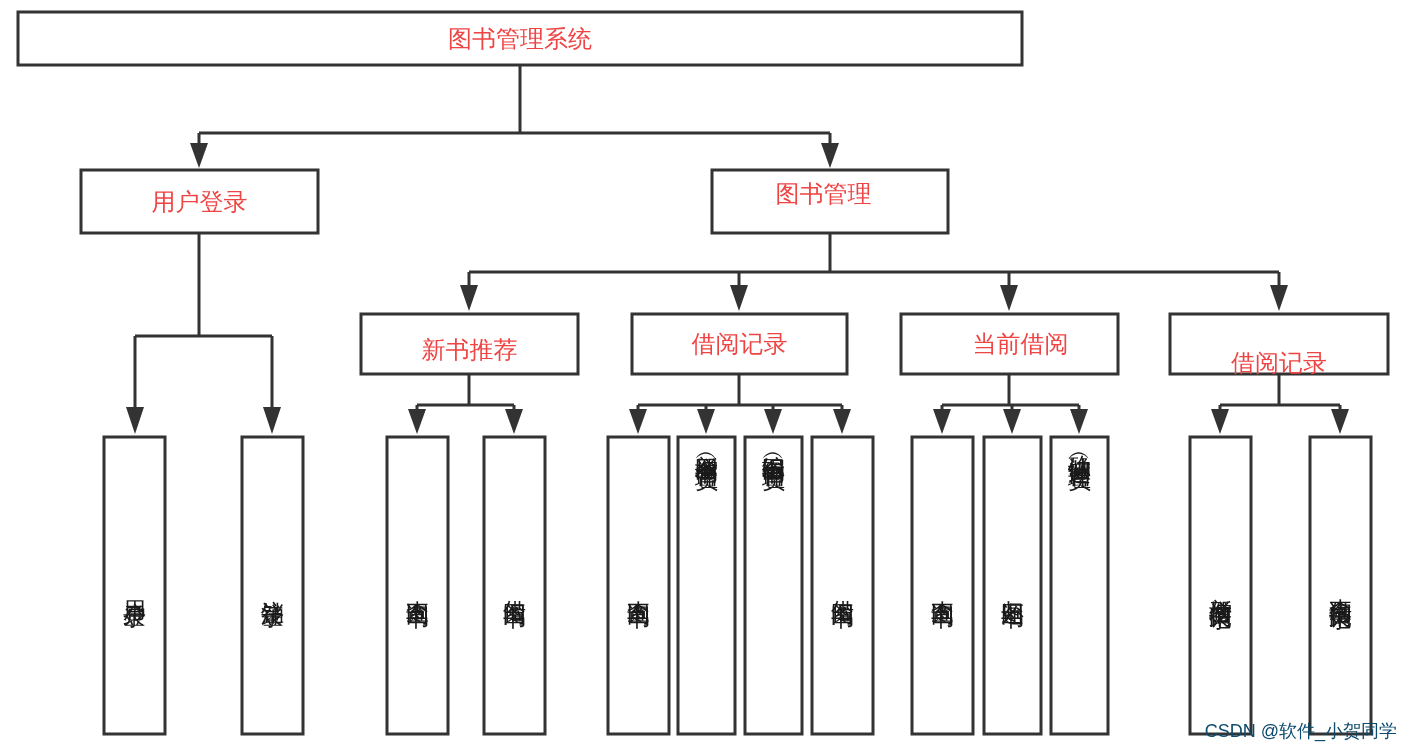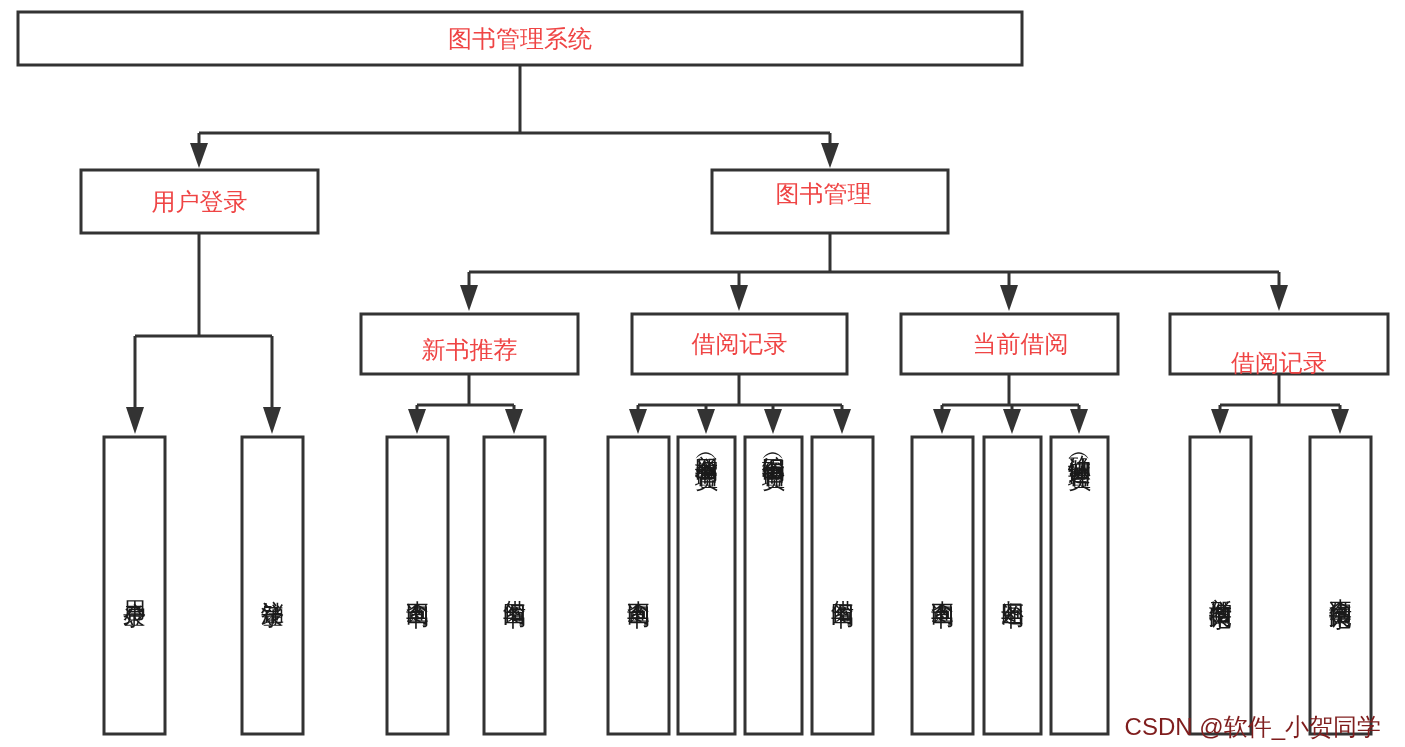--- a/index.html
+++ b/index.html
@@ -61,25 +61,25 @@
     pointer-events: none;
   }
   .horiz-text {
     font-family: "Liberation Sans", sans-serif;
     font-size: 24px;
     color: #ef4444;
     white-space: nowrap;
   }
   .watermark {
     position: absolute;
-    right: 24px;
+    right: 8px;
     bottom: 4px;
     font-family: "Liberation Sans", sans-serif;
-    font-size: 24px;
-    color: #7f1d1d;
+    font-size: 18px;
+    color: #0c4a6e;
     white-space: nowrap;
     user-select: none;
   }
 </style>
 </head>
 <body>
 
 <div id="root-container">
 
   <svg id="diagram" viewBox="0 0 1405 747">

